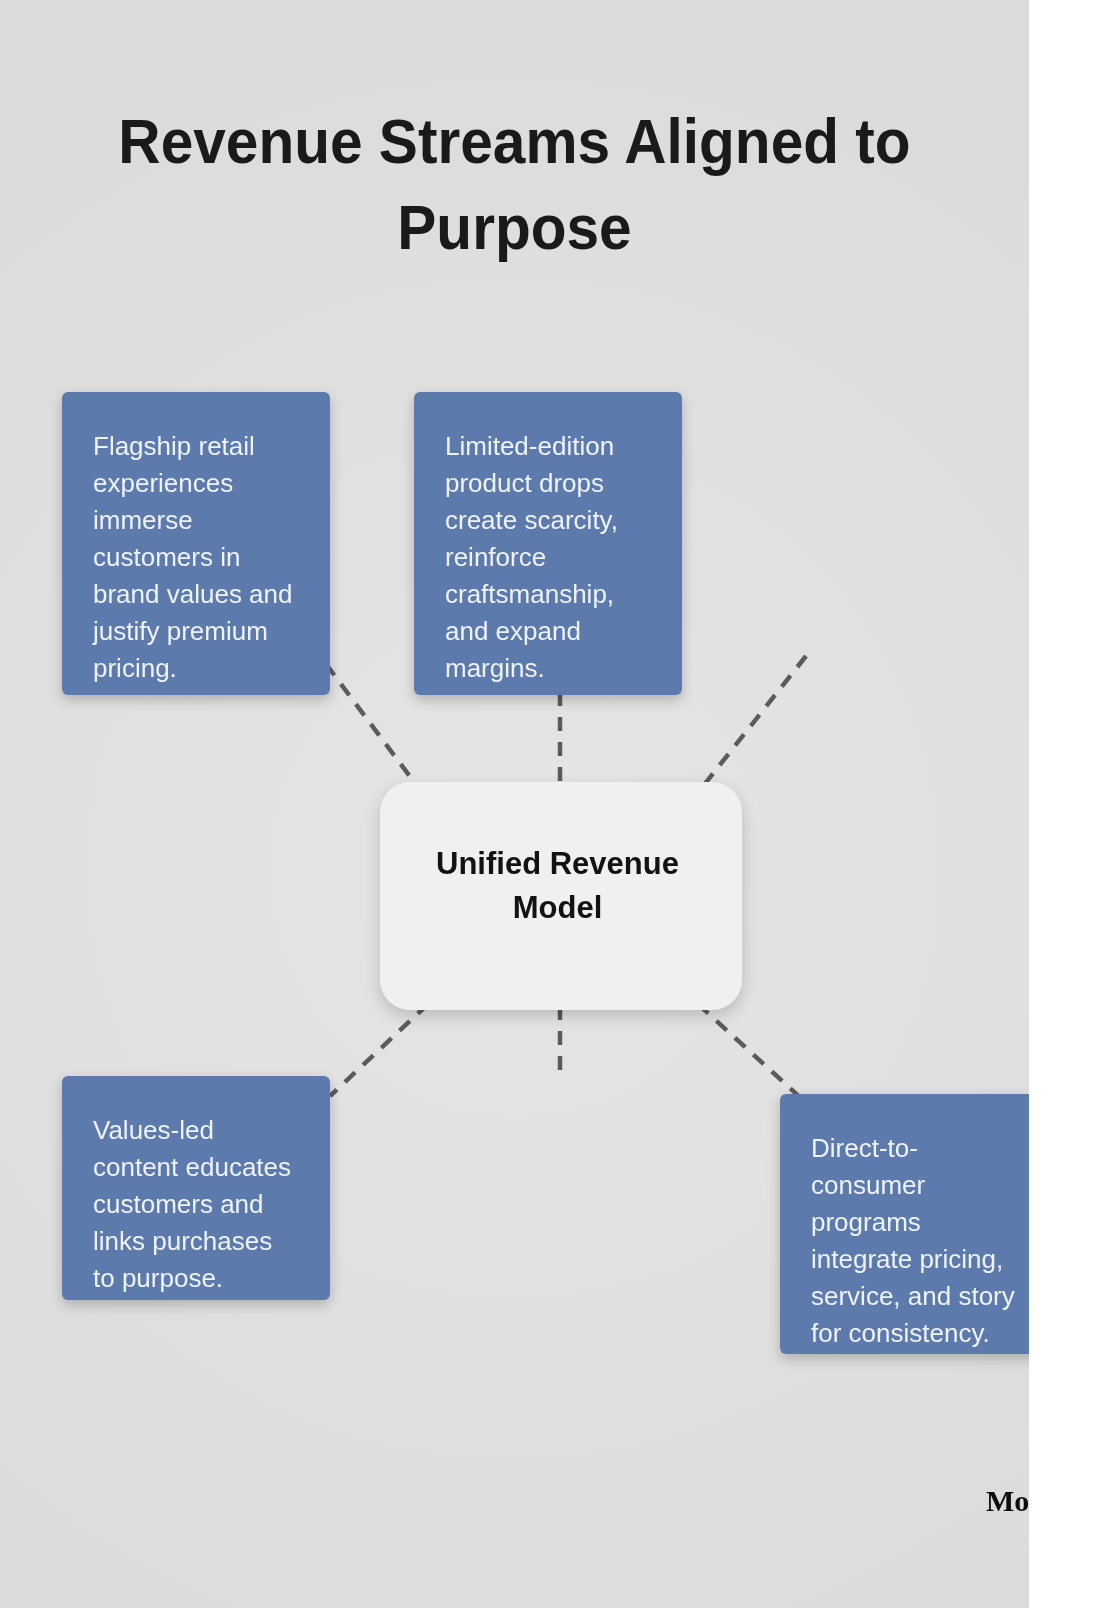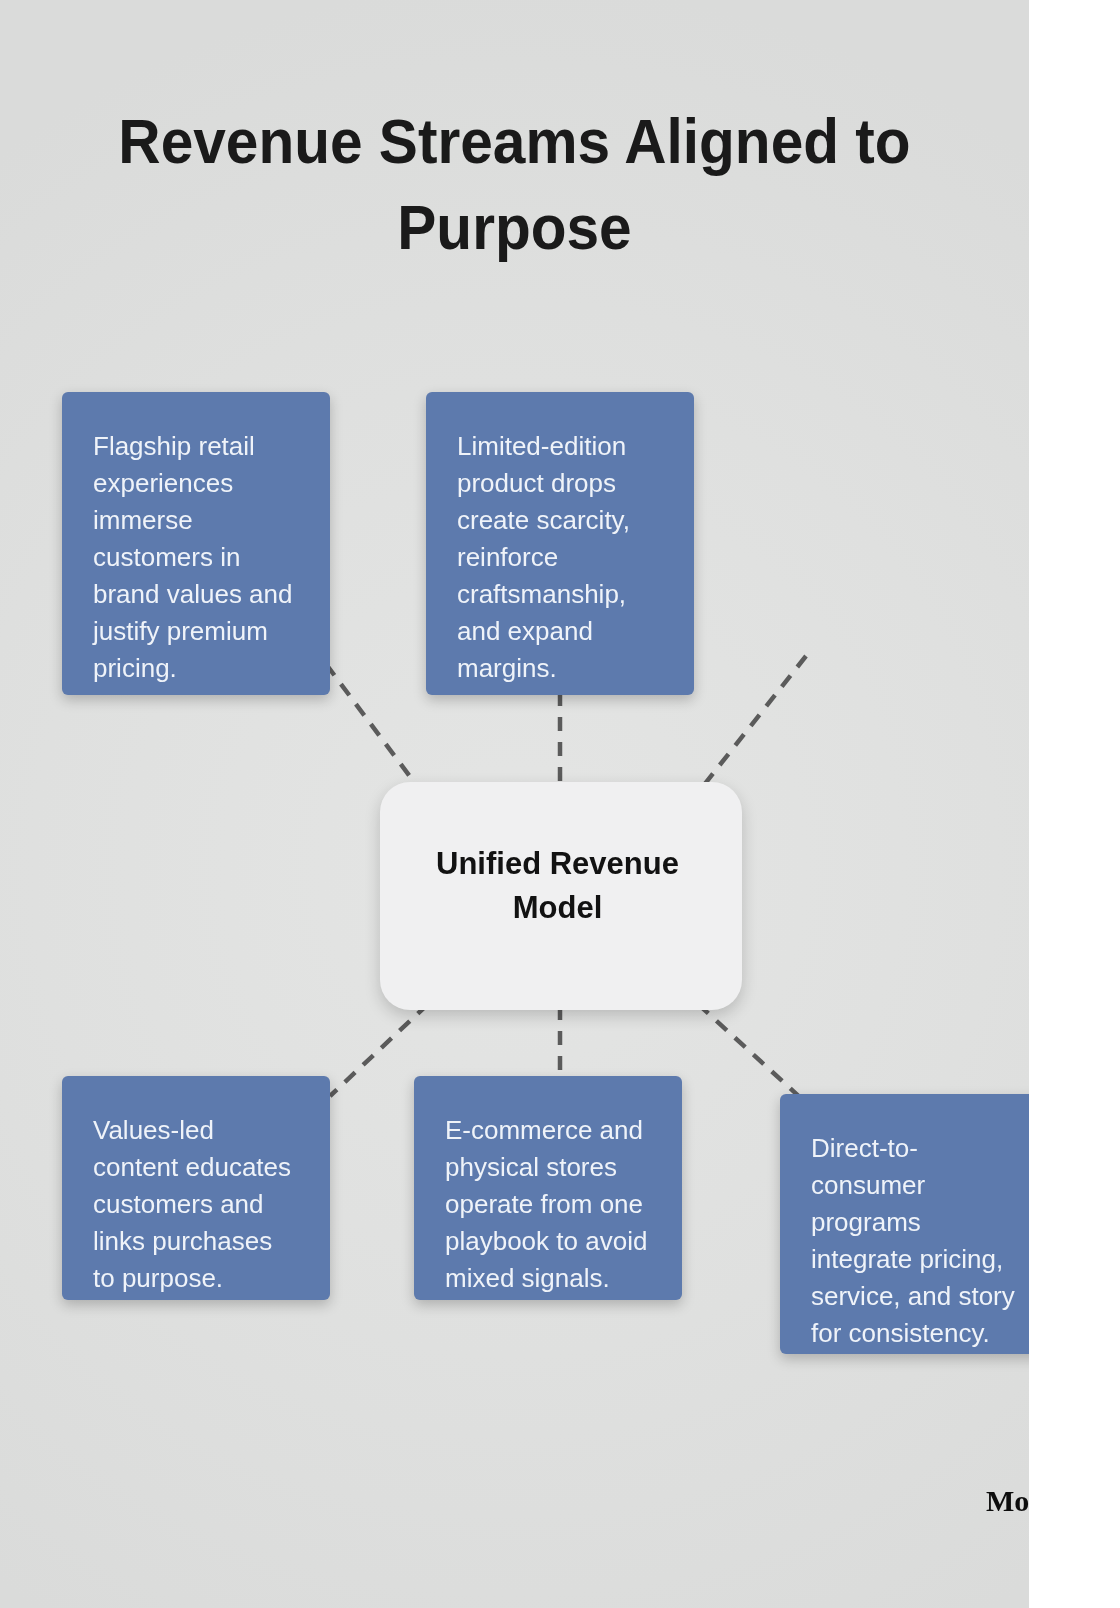--- a/index.html
+++ b/index.html
@@ -44,21 +44,21 @@
     border-radius: 6px;
     color: #eff3f9;
     font-size: 26px;
     line-height: 37px;
     padding: 36px 31px 22px 31px;
     box-sizing: border-box;
     box-shadow: 0 5px 13px rgba(0,0,0,0.22);
   }
   .node p { margin: 0; }
   .node-1 { left: 62px;  top: 392px;  height: 303px; }
-  .node-2 { left: 414px; top: 392px;  height: 303px; margin-left: 12px; }
+  .node-2 { left: 414px; top: 392px;  height: 303px; }
   .node-3 { left: 780px; top: 392px;  height: 270px; }
   .node-4 { left: 62px;  top: 1076px; height: 224px; }
   .node-5 { left: 414px; top: 1076px; height: 224px; }
   .node-6 { left: 780px; top: 1094px; height: 260px; }
   .center-node {
     position: absolute;
     left: 380px;
     top: 782px;
     width: 362px;
     height: 228px;
@@ -117,23 +117,20 @@
 
 
   <div class="center-node">
     <span>Unified Revenue Model</span>
   </div>
 
   <div class="node node-4">
     <p>Values-led content educates customers and links purchases to purpose.</p>
   </div>
 
-  <div class="node node-5">
-    <p>E-commerce and physical stores operate from one playbook to avoid mixed signals.</p>
-  </div>
 
   <div class="node node-6">
     <p>Direct-to-consumer programs integrate pricing, service, and story for consistency.</p>
   </div>
 
   <div class="brand">Momo</div>
 
 </div>
 
 </body></html>

